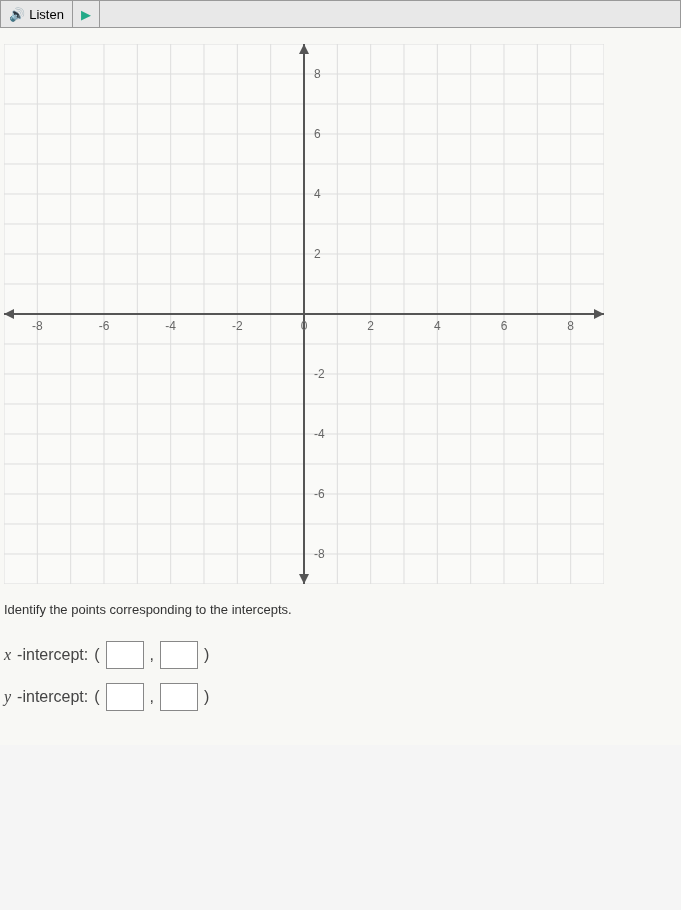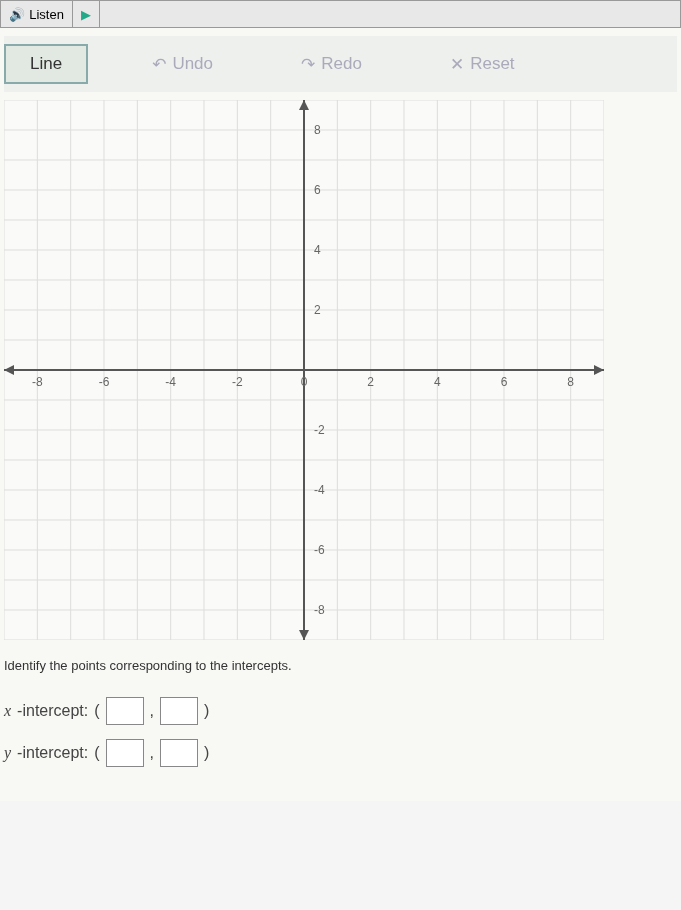--- a/index.html
+++ b/index.html
@@ -29,37 +29,20 @@
     <span>🔊</span>
     <span>Listen</span>
   </div>
   <div class="topbar-btn play-btn">
     <span>▶</span>
   </div>
 </div>
 
 <div class="content">
 
-  <div class="toolbar">
-    <div class="tool-btn line">
-      <span>Line</span>
-    </div>
-    <div class="tool-btn disabled">
-      <span>↶</span>
-      <span>Undo</span>
-    </div>
-    <div class="tool-btn disabled">
-      <span>↷</span>
-      <span>Redo</span>
-    </div>
-    <div class="tool-btn disabled">
-      <span>✕</span>
-      <span>Reset</span>
-    </div>
-  </div>
 
   <div class="graph-wrap">
     <svg class="grid" id="grid-svg" width="600" height="540">
         <line x1="0" y1="0" x2="0" y2="540" stroke="#ddd" stroke-width="1"></line>
         <line x1="33.33333333333333" y1="0" x2="33.33333333333333" y2="540" stroke="#ddd" stroke-width="1"></line>
         <line x1="66.66666666666666" y1="0" x2="66.66666666666666" y2="540" stroke="#ddd" stroke-width="1"></line>
         <line x1="100" y1="0" x2="100" y2="540" stroke="#ddd" stroke-width="1"></line>
         <line x1="133.33333333333331" y1="0" x2="133.33333333333331" y2="540" stroke="#ddd" stroke-width="1"></line>
         <line x1="166.66666666666669" y1="0" x2="166.66666666666669" y2="540" stroke="#ddd" stroke-width="1"></line>
         <line x1="200" y1="0" x2="200" y2="540" stroke="#ddd" stroke-width="1"></line>

